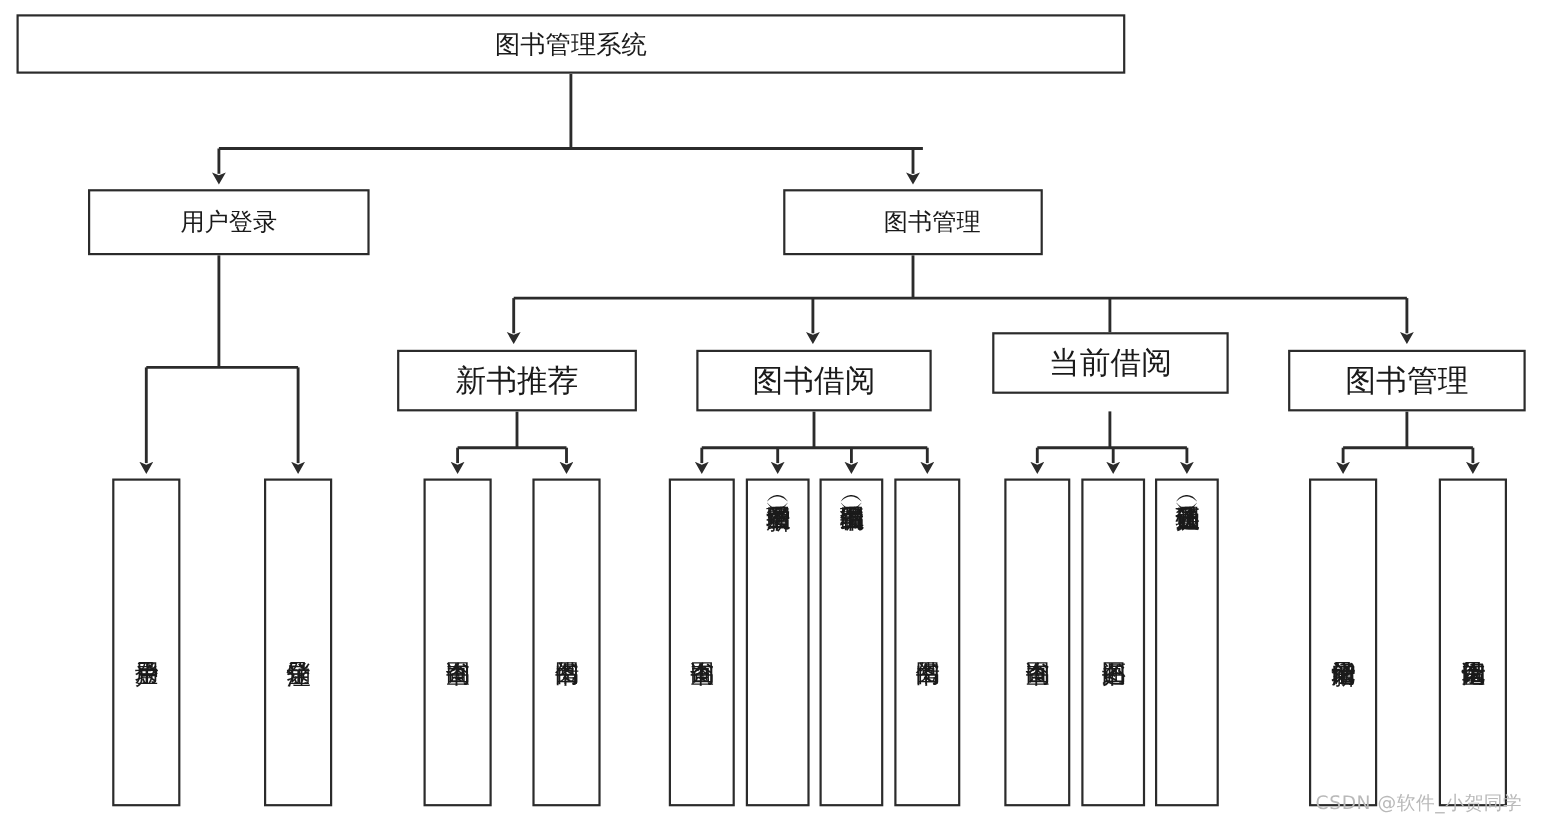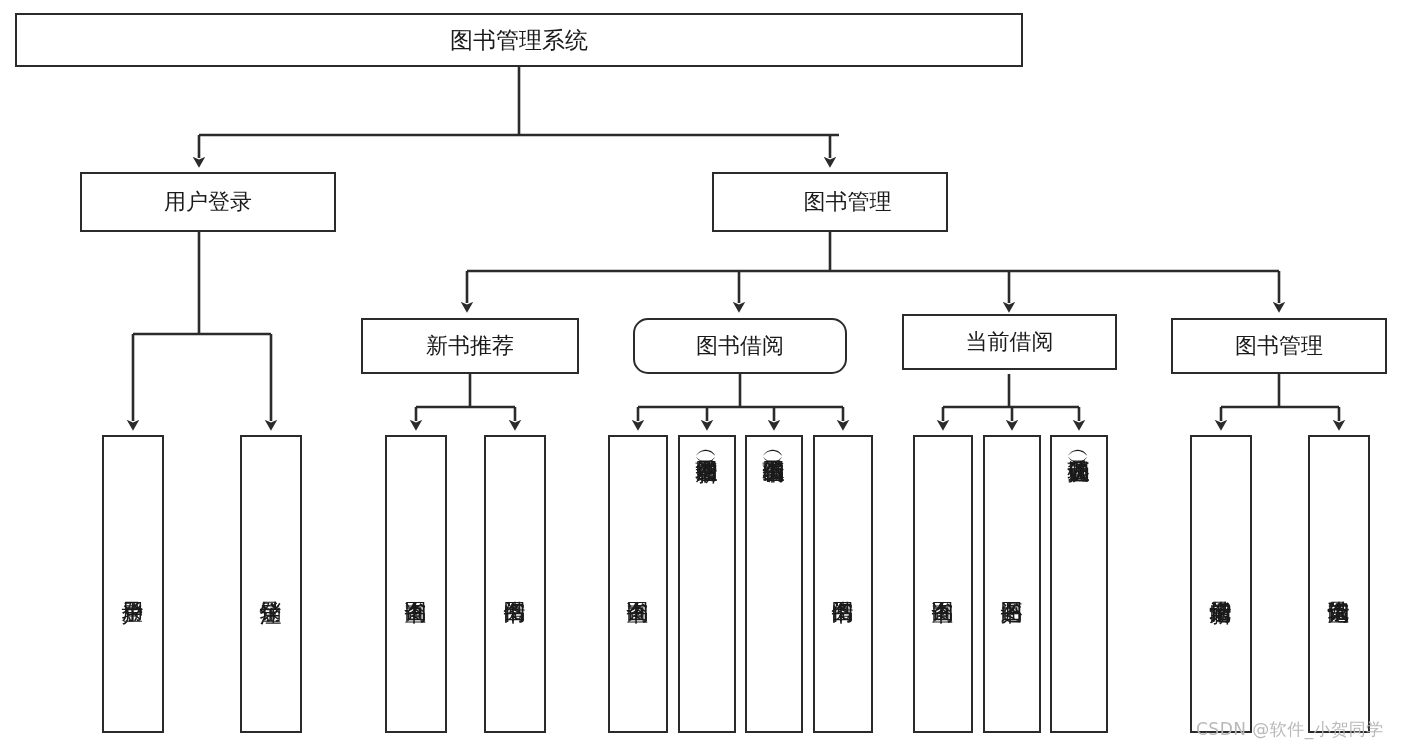--- a/index.html
+++ b/index.html
@@ -31,21 +31,21 @@
     background: #ffffff;
     border: 2px solid #2b2b2b;
     display: flex;
     align-items: center;
     justify-content: center;
     color: #1a1a1a;
     z-index: 2;
   }
   .node.root      { font-size: 23px; align-items: center; }
   .node.lvl2      { font-size: 22px; }
-  .node.lvl3      { font-size: 22px; }
+  .node.lvl3      { font-size: 28px; }
   .node.leaf {
     font-size: 22px;
     line-height: 1.14;
     padding: 6px 2px;
     letter-spacing: 0px;
   }
   .vtext {
     writing-mode: vertical-rl;
     text-orientation: upright;
     white-space: nowrap;
@@ -128,24 +128,24 @@
   <div class="node lvl2" style="left:80px; top:172px; width:256px; height:60px;">
     <span>用户登录</span>
   </div>
   <div class="node lvl2" style="left:712px; top:172px; width:236px; height:60px;padding-left:35px;">
     <span>图书管理</span>
   </div>
 
   <div class="node lvl3" style="left:361px; top:318px; width:218px; height:56px;">
     <span>新书推荐</span>
   </div>
-  <div class="node lvl3" style="left:633px; top:318px; width:214px; height:56px;border-radius:15px;">
+  <div class="node lvl3" style="left:633px; top:318px; width:214px; height:56px;">
     <span>图书借阅</span>
   </div>
-  <div class="node lvl3" style="left:902px; top:314px; width:215px; height:56px;">
+  <div class="node lvl3" style="left:902px; top:302px; width:215px; height:56px;">
     <span>当前借阅</span>
   </div>
   <div class="node lvl3" style="left:1171px; top:318px; width:216px; height:56px;">
     <span>图书管理</span>
   </div>
 
   <div class="node leaf leaf-mid" style="left:102px; top:435px; width:62px; height:298px;">
     <span class="vtext">用户登录</span>
   </div>
   <div class="node leaf leaf-mid" style="left:240px; top:435px; width:62px; height:298px;">

